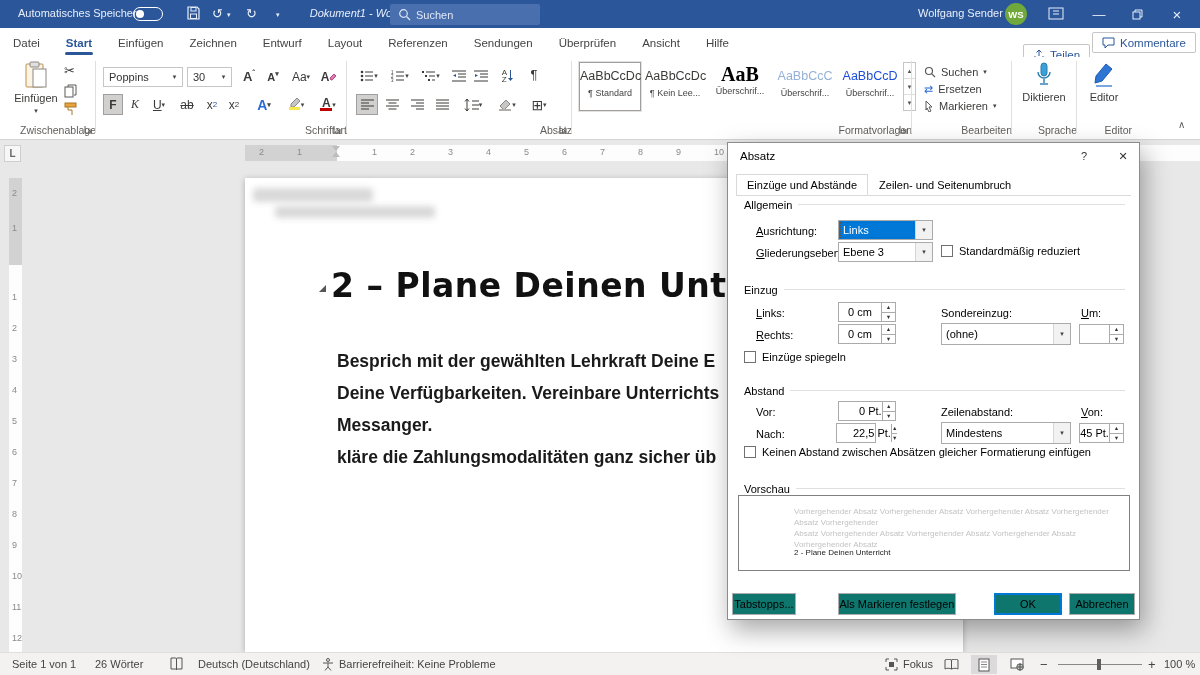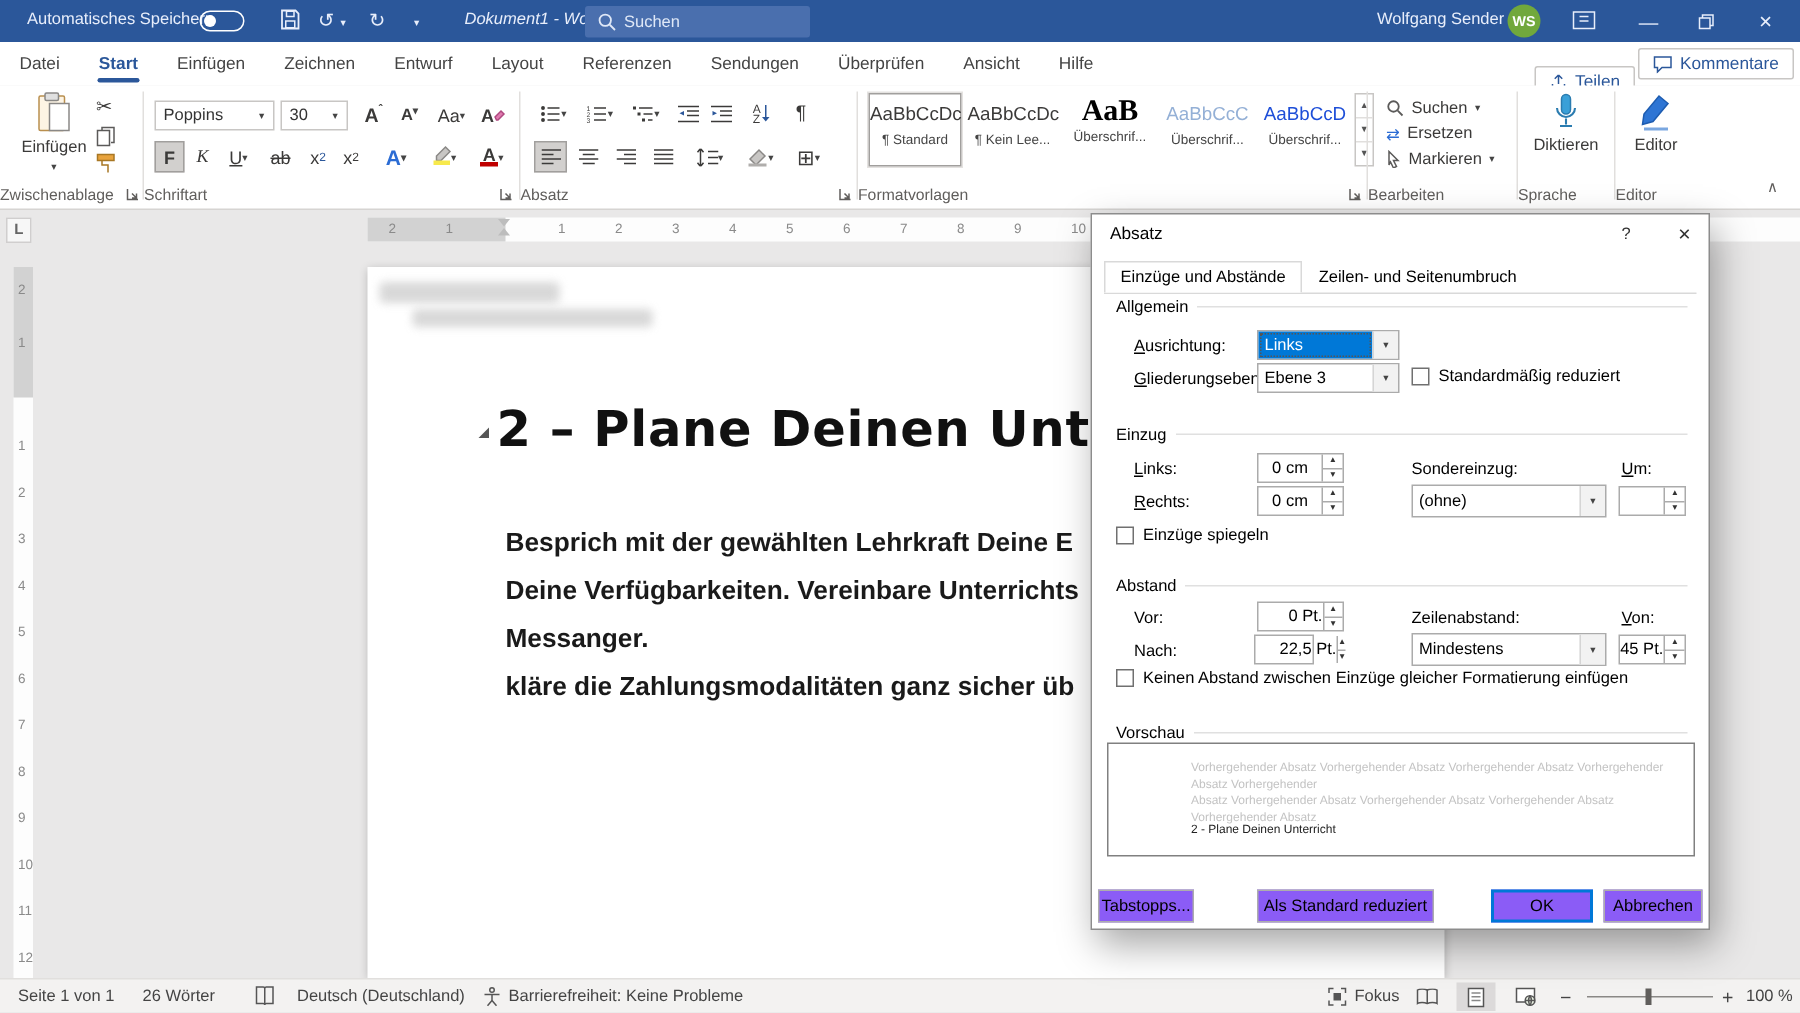--- a/index.html
+++ b/index.html
@@ -31,21 +31,21 @@
   .rtab.active::after { content:""; position:absolute; left:12px; right:12px; bottom:2px; height:3px;
     background:#2b579a; border-radius:2px; }
   .pillbtn { height:21px; border:1px solid #c8c6c4; border-radius:2px; background:#fff; color:#2b579a;
     font-size:11.5px; display:flex; align-items:center; gap:5px; padding:0 9px; position:absolute; top:4px; }
 
   
   .ribbon { position:absolute; left:0; top:57px; width:1200px; height:83px; background:#fff;
     border-bottom:1px solid #d6d4d2; }
   .rgroup { position:absolute; top:0; height:82px; }
   .gsep { position:absolute; top:4px; width:1px; height:72px; background:#e1dfdd; }
-  .glabel { position:absolute; bottom:3px; width:100%; text-align:left; font-size:10.5px; color:#605e5c;margin-top:44px; }
+  .glabel { position:absolute; bottom:3px; width:100%; text-align:right; font-size:10.5px; color:#605e5c;margin-top:44px; }
   .launcher { position:absolute; bottom:4px; width:10px; height:10px; }
   .launcher svg { display:block; }
   .dd { font-size:7px; color:#444; }
   .fbtn { position:absolute; height:21px; display:flex; align-items:center; justify-content:center;
     font-size:12px; color:#3b3a39; }
   .fbtn.active { background:#d2d0ce; border:1px solid #a19f9d; }
   .combo { position:absolute; height:20px; border:1px solid #c8c6c4; background:#fff; display:flex;
     align-items:center; font-size:11px; color:#333; }
   .combo .val { flex:1; padding:0 5px; white-space:nowrap; overflow:hidden; }
   .combo .drop { width:15px; height:100%; display:flex; align-items:center; justify-content:center; }
@@ -114,21 +114,21 @@
   .dspin .val { flex:1; display:flex; align-items:center; justify-content:center; white-space:nowrap; }
   .dspin .ud { width:14px; border-left:1px solid #ababab; display:flex; flex-direction:column; }
   .dspin .ud span { flex:1; display:flex; align-items:center; justify-content:center; font-size:5.5px;
     color:#333; }
   .dspin .ud span:first-child { border-bottom:1px solid #ababab; }
   .dcheck { position:absolute; display:flex; align-items:flex-start; gap:6px; white-space:nowrap; }
   .dcheck .box { width:12px; height:12px; border:1px solid #707070; background:#fff; flex:none; }
   .preview-box { position:absolute; left:10px; top:352px; width:392px; height:76px; border:1px solid #808080; }
   .pv-ghost { position:absolute; left:55px; top:10px; font-size:8px; color:#c3c3c3; line-height:11px; }
   .pv-sample { position:absolute; left:55px; top:52px; font-size:8px; color:#222; }
-  .dbtn { position:absolute; top:450px; height:22px; background:#8b5cf6; border:1px solid #adadad;
+  .dbtn { position:absolute; top:450px; height:22px; background:#0f766e; border:1px solid #adadad;
     font-size:11px; display:flex; align-items:center; justify-content:center; }
   .dbtn.primary { border:2px solid #0078d7; }
 
   
   .statusbar { position:absolute; left:0; top:652px; width:1200px; height:23px; background:#f3f2f1;
     border-top:1px solid #e1dfdd; font-size:11px; color:#444; }
   .sb-item { position:absolute; top:0; height:22px; display:flex; align-items:center; gap:5px; }
   .viewbtn { position:absolute; top:2px; width:26px; height:19px; display:flex; align-items:center;
     justify-content:center; }
   .viewbtn.active { background:#dcdada; }
@@ -676,37 +676,37 @@
     </div>
     <div class="dspin" style="left:351px;top:280px;width:45px;">
       <span class="val">45 Pt.</span>
       <span class="ud">
           <span>▲</span>
           <span>▼</span>
         </span>
     </div>
     <div class="dcheck" style="left:16px;top:303px;">
       <span class="box"></span>
-      <span>Keinen Abstand zwischen Einzüge gleicher Formatierung einfügen</span>
+      <span>Keinen Abstand zwischen Absätzen gleicher Formatierung einfügen</span>
     </div>
 
     <div class="sect" style="top:339px;">
       <span>Vorschau</span>
         <span class="line"></span>
     </div>
     <div class="preview-box">
       <div class="pv-ghost">
         <div>Vorhergehender Absatz Vorhergehender Absatz Vorhergehender Absatz Vorhergehender Absatz Vorhergehender</div>
         <div>Absatz Vorhergehender Absatz Vorhergehender Absatz Vorhergehender Absatz Vorhergehender Absatz</div>
       </div>
       <div class="pv-sample">2 - Plane Deinen Unterricht</div>
     </div>
 
     <button class="dbtn acc" style="left:4px;width:64px;">Tabstopps...</button>
-    <button class="dbtn" style="left:110px;width:118px;">Als Standard reduziert</button>
+    <button class="dbtn" style="left:110px;width:118px;">Als Markieren festlegen</button>
     <button class="dbtn primary" style="left:266px;width:68px;">OK</button>
     <button class="dbtn" style="left:341px;width:66px;">Abbrechen</button>
   </div>
 
   <div class="statusbar">
     <span class="sb-item" style="left:12px;">Seite 1 von 1</span>
     <span class="sb-item" style="left:95px;">26 Wörter</span>
     <span class="sb-item" style="left:170px;">
       <svg width="13" height="14" viewBox="0 0 13 14">
           <path d="M1 1h4.5a1 1 0 011 1v11a1 1 0 00-1-1H1zM12 1H7.5a1 1 0 00-1 1v11a1 1 0 011-1H12z" fill="none" stroke="#555"></path>

